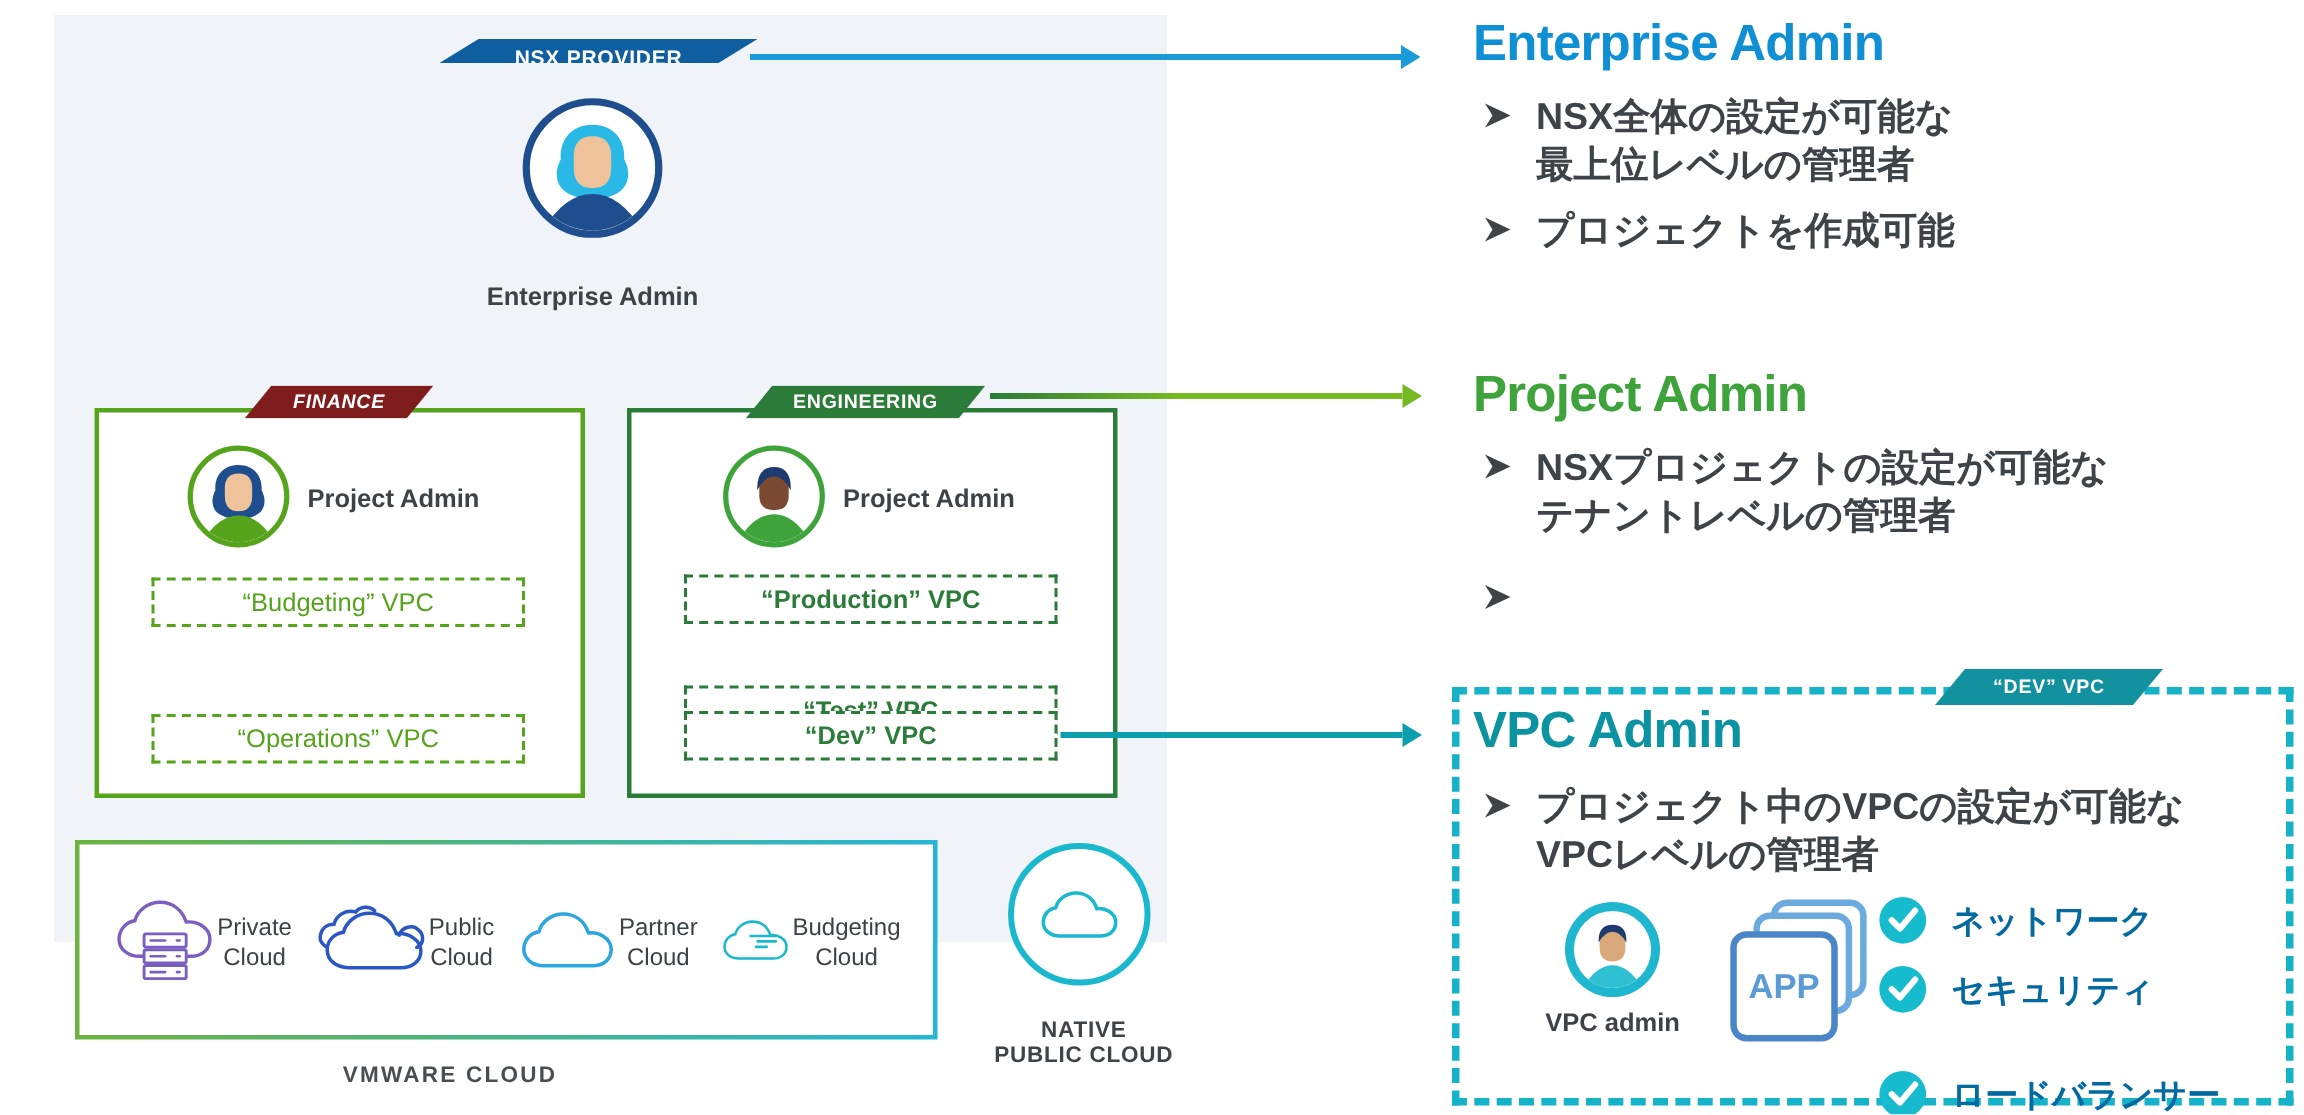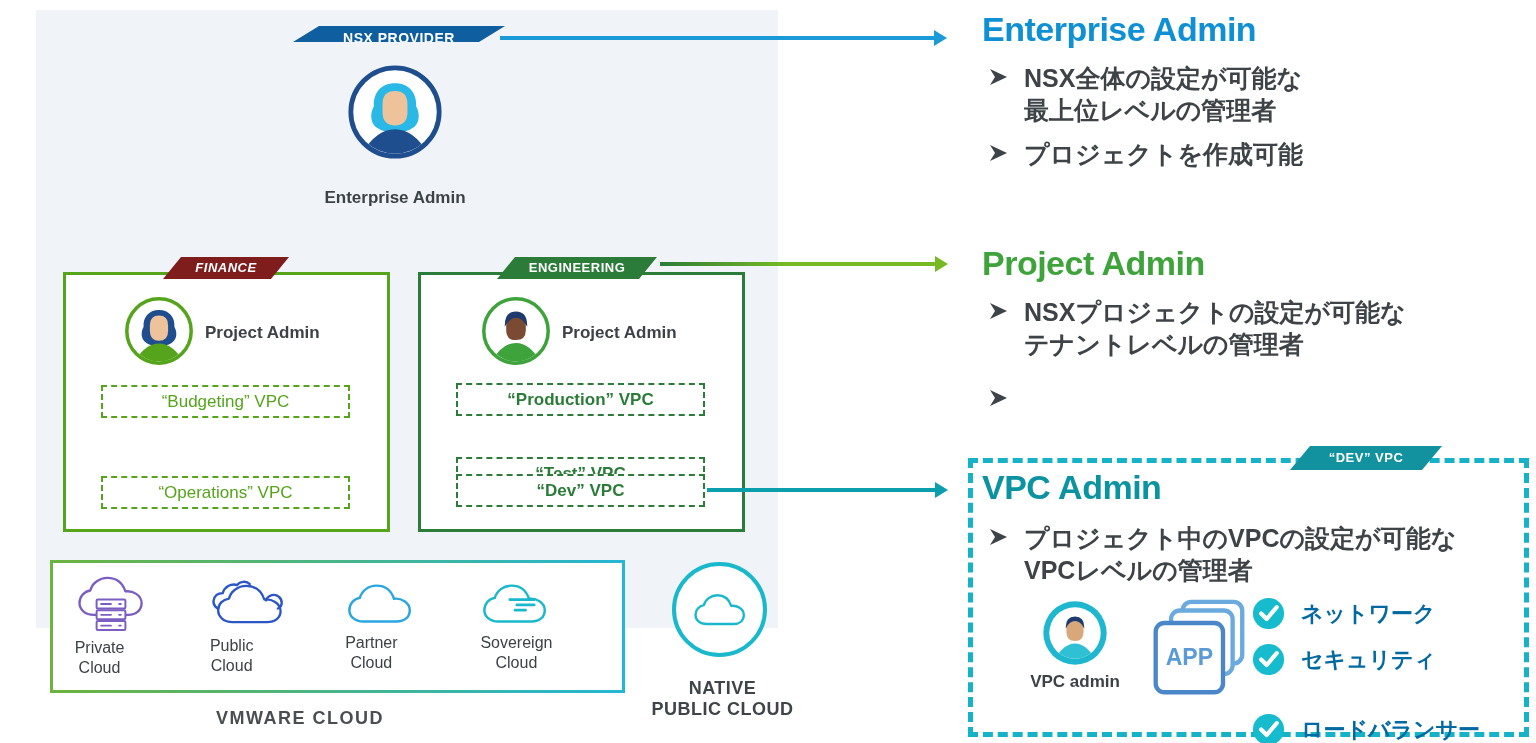--- a/index.html
+++ b/index.html
@@ -35,25 +35,25 @@
   .vpc-slot { position:absolute; width:249px; height:33px; display:flex; align-items:center; justify-content:center;
     font-size:17px; background:#fff; }
   .vpc-fin { border:2px dashed #55a41c; color:#55a41c; }
   .vpc-eng { border:2px dashed #2c7c39; color:#2c7c39;font-weight:bold; }
   .pre { white-space:pre-line; }
 
   
   .vmc-wrap { position:absolute; left:50px; top:560px; width:575px; height:133px; padding:3px;
     background:linear-gradient(90deg,#6cb33f,#24b6d4); }
   .vmc-inner { width:100%; height:100%; background:#fff; display:flex; align-items:center; justify-content:space-around; padding:0 14px; }
-  .cloud-item { display:flex; flex-direction:column; align-items:flex-start; width:120px; }
+  .cloud-item { display:flex; flex-direction:row; align-items:center; width:120px; }
   .cloud-item svg { display:block; }
   .cloud-label { margin-top:5px; font-size:16px; line-height:1.25; color:#3d4247; text-align:center; white-space:pre-line; }
 
-  .caption { position:absolute; font-size:18px; font-weight:bold; color:#4a4e52; letter-spacing:1.5px; text-align:center; }
+  .caption { position:absolute; font-size:15px; font-weight:bold; color:#4a4e52; letter-spacing:1.5px; text-align:center; }
 
   .native-circle { position:absolute; left:672px; top:562px; width:95px; height:95px; border:4px solid #1ab8cd;
     border-radius:50%; background:#fff; display:flex; align-items:center; justify-content:center; }
 
   
   .role-title { position:absolute; font-size:34px; font-weight:bold; letter-spacing:-.5px; }
   .t-blue { color:#0f90d4; } .t-green { color:#3fa33c; } .t-teal { color:#0c93a1; }
 
   .brow { position:absolute; display:flex; align-items:flex-start; gap:16px; }
   .chev { flex:none; margin-top:5px; }
@@ -176,21 +176,21 @@
       </div>
       <div class="cloud-item">
         <svg width="70" height="48" viewBox="0 0 80 52">
           <path d="M21 46 C11 46 5 40 5 33 C5 26 10 20 17 19 C19 11 27 5 36 5 C46 5 53 11 56 20 C64 19 74 24 74 33 C74 41 68 46 59 46 Z" fill="none" stroke="#1ab8cd" stroke-width="2.8" stroke-linejoin="round"></path>
           <g stroke="#1ab8cd" stroke-width="3" stroke-linecap="round">
             <line x1="34" y1="21" x2="62" y2="21"></line>
             <line x1="42" y1="27" x2="62" y2="27"></line>
             <line x1="40" y1="33" x2="52" y2="33"></line>
           </g>
         </svg>
-        <div class="cloud-label">Sovereign
+        <div class="cloud-label">Budgeting
 Cloud</div>
       </div>
     </div>
   </div>
   <div class="caption" style="left:190px;top:708px;width:220px;">VMWARE CLOUD</div>
 
   <div class="native-circle">
     <svg width="56" height="38" viewBox="0 0 80 52">
       <path d="M21 46 C11 46 5 40 5 33 C5 26 10 20 17 19 C19 11 27 5 36 5 C46 5 53 11 56 20 C64 19 74 24 74 33 C74 41 68 46 59 46 Z" fill="none" stroke="#1ab8cd" stroke-width="3.4" stroke-linejoin="round"></path>
     </svg>

